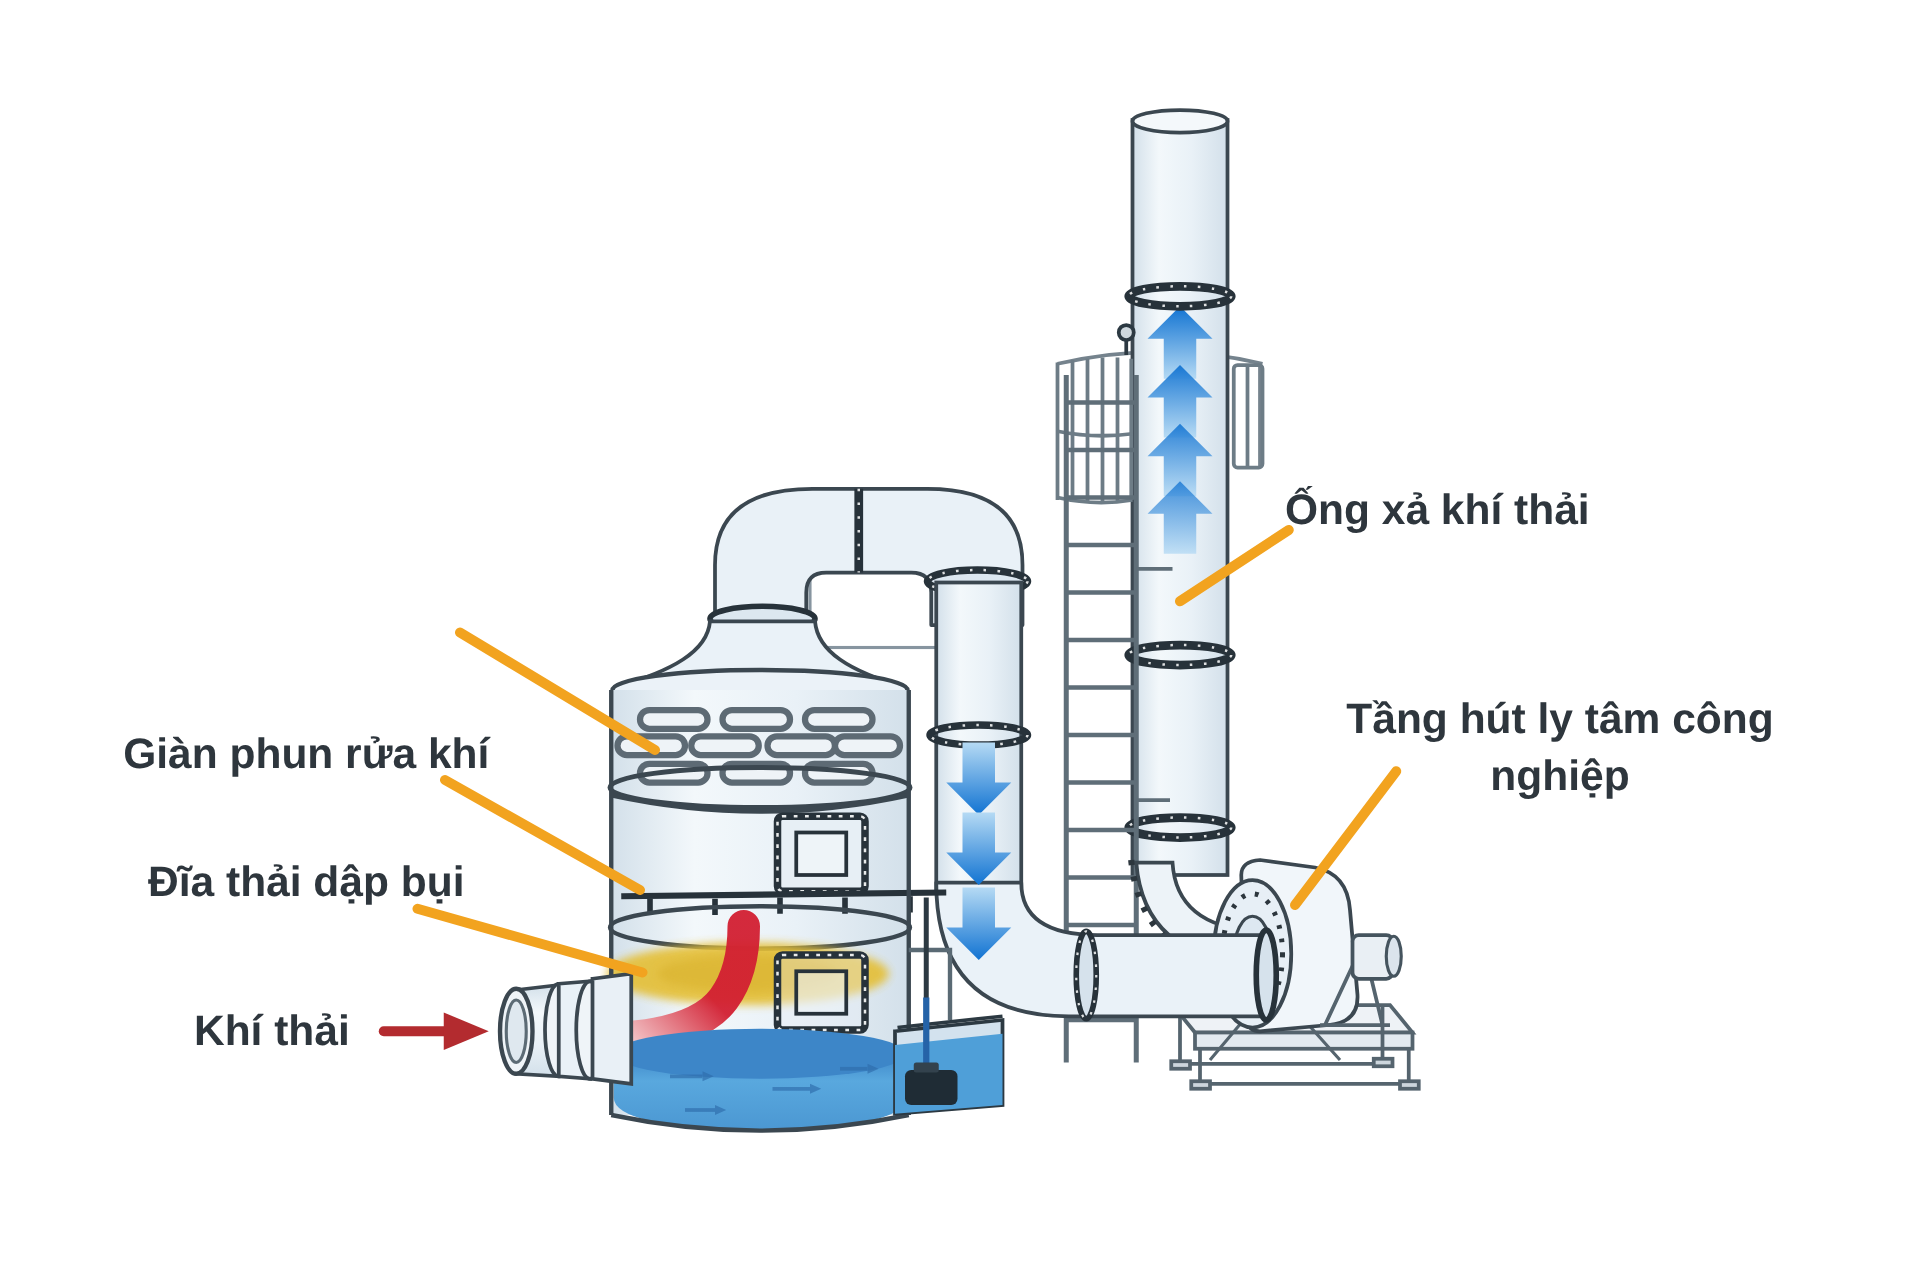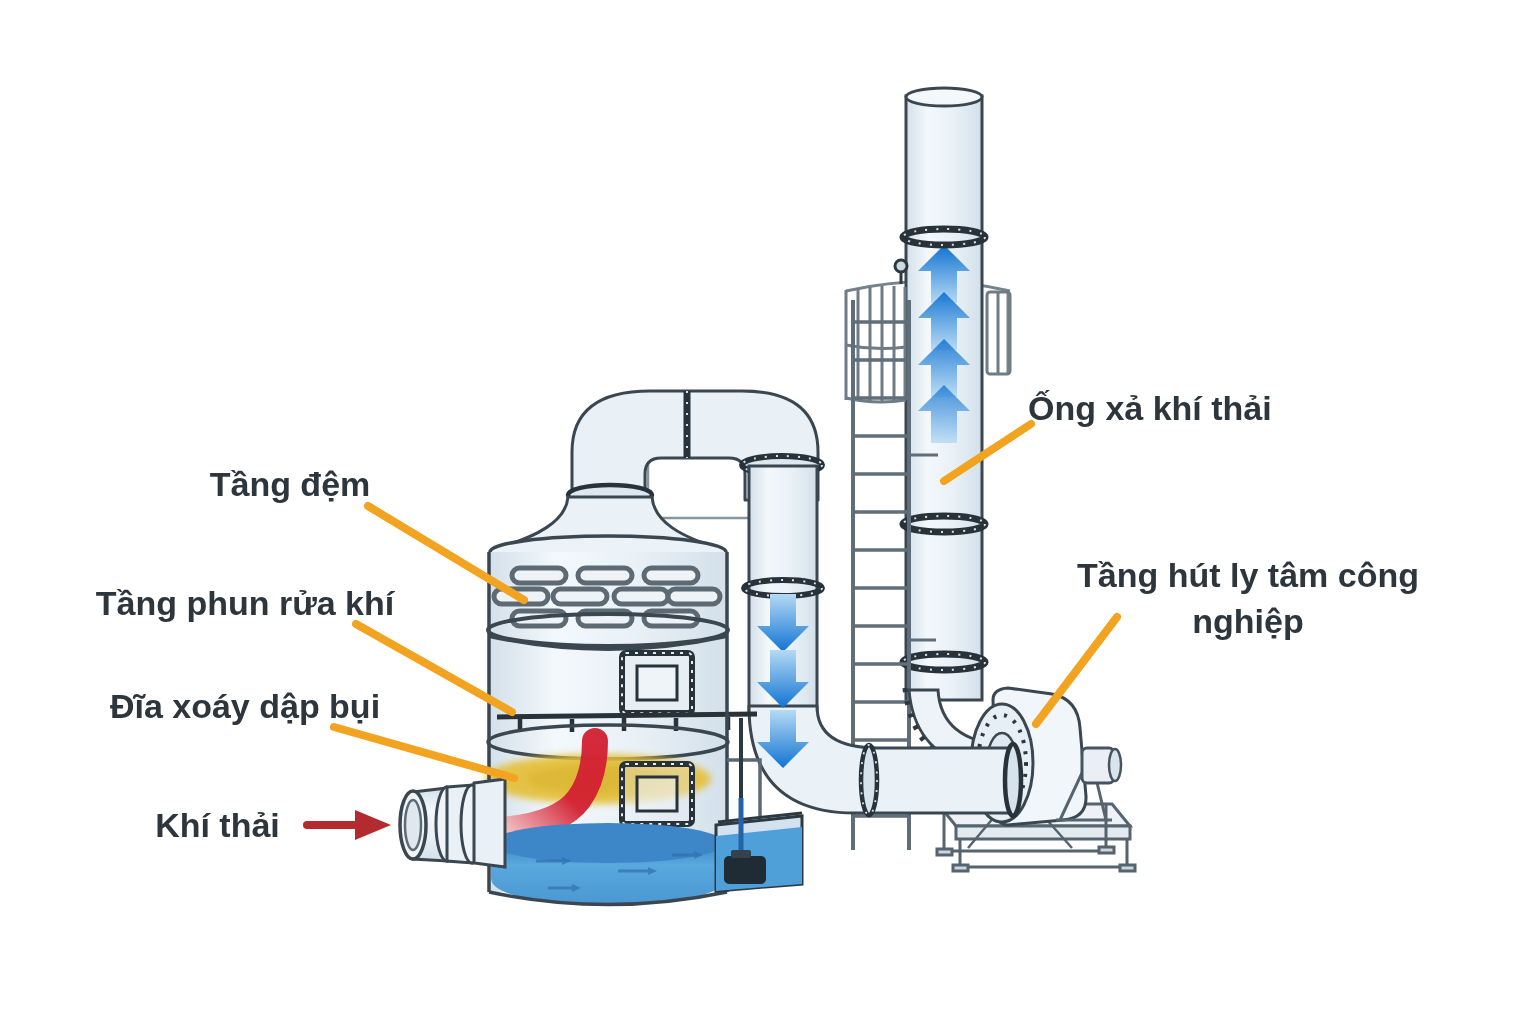--- a/index.html
+++ b/index.html
@@ -270,24 +270,23 @@
     <line x1="1031" y1="424" x2="944" y2="481"></line>
     <line x1="1117" y1="617" x2="1036" y2="724"></line>
   </g>
 
   <g style="fill:var(--inlet-arrow-red,#b32b2f)">
     <rect x="303" y="821" width="58" height="8" rx="4"></rect>
     <path d="M355,810 L391,825 L355,840 Z"></path>
   </g>
 </svg>
 
-<div class="label center" style="left:175px;top:462px;width:230px;">Tầng đệm</div>
-
-<div class="label center" style="left:80px;top:581px;width:330px;">Tầng phun rửa khí</div>
-
-<div class="label center" style="left:85px;top:684px;width:320px;">Đĩa xoáy dập bụi</div>
+
+<div class="label center" style="left:80px;top:581px;width:330px;">Giàn phun rửa khí</div>
+
+<div class="label center" style="left:85px;top:684px;width:320px;">Đĩa thải dập bụi</div>
 
 <div class="label center" style="left:135px;top:803px;width:165px;">Khí thải</div>
 
 <div class="label" style="left:1028px;top:386px;">Ống xả khí thải</div>
 
 <div class="label center wrap" style="left:1048px;top:553px;width:400px;">Tầng hút ly tâm công nghiệp</div>
 </div>
 
 </body></html>

